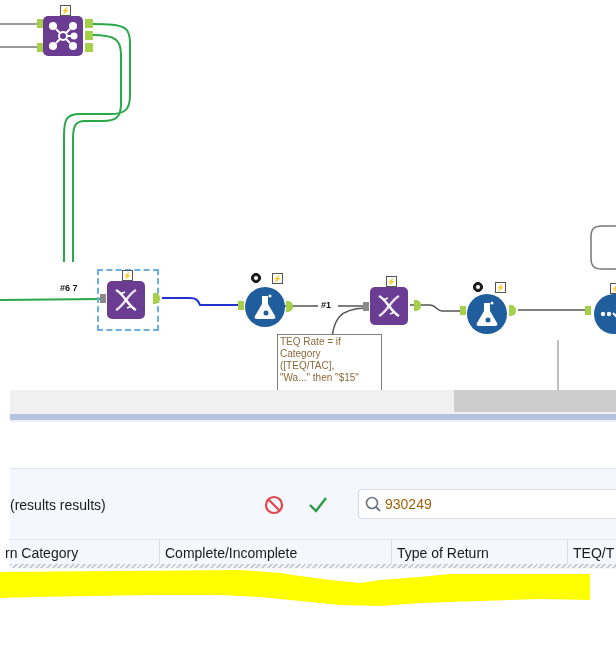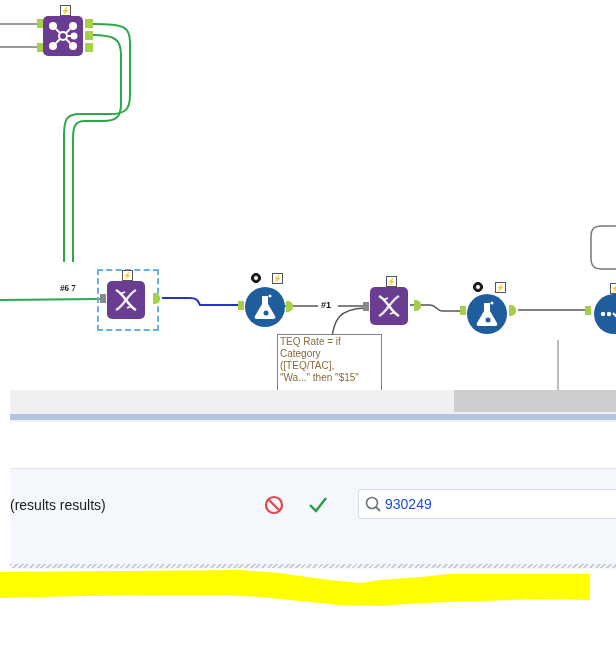--- a/index.html
+++ b/index.html
@@ -19,21 +19,21 @@
   .ann { position:absolute; border:1px solid #7f7f7f; background:#fff; font-size:10px; line-height:12px; color:#8a6a3a; padding:1px 2px; overflow:hidden; box-sizing:border-box; }
   .wire-label { position:absolute; font-size:9px; color:#111; font-weight:bold; }
   .hscroll { position:absolute; left:10px; top:390px; width:606px; height:24px; background:#f0f0f0; }
   .hscroll-thumb { position:absolute; left:444px; top:0; width:162px; height:22px; background:#cdcdcd; }
   .splitter { position:absolute; left:10px; top:414px; width:606px; height:6px; background:#b4c3e0; }
   .splitter-line { position:absolute; left:10px; top:420px; width:606px; height:2px; background:#eef2f8; }
   .results { position:absolute; left:10px; top:468px; width:606px; height:100px; background:#f4f7fb; border-top:1px solid #e2e6ec; }
   .results-title { position:absolute; left:0; top:28px; font-size:14px; color:#1a1a1a; }
   .icon-btn { position:absolute; top:26px; width:20px; height:20px; display:flex; align-items:center; justify-content:center; }
   .search-box { position:absolute; left:348px; top:20px; width:258px; height:30px; background:#fff; border:1px solid #d6dbe3; border-right:none; border-radius:4px 0 0 4px; box-sizing:border-box; }
-  .search-box input { position:absolute; left:26px; top:4px; width:220px; height:20px; border:none; outline:none; font-family:"Liberation Sans", sans-serif; font-size:14px; color:#1d4ed8; background:transparent; padding:0; }
+  .search-box input { position:absolute; left:26px; top:4px; width:220px; height:20px; border:none; outline:none; font-family:"Liberation Sans", sans-serif; font-size:14px; color:#a16207; background:transparent; padding:0; }
   .search-icon { position:absolute; left:6px; top:6px; }
   .header-row { position:absolute; left:0; top:70px; width:606px; height:26px; background:#f4f7fb; border-top:1px solid #e3e8ef; }
   .col { position:absolute; top:0; height:26px; line-height:26px; font-size:14px; color:#1a1a1a; border-right:1px solid #d8dde5; padding-left:5px; box-sizing:border-box; white-space:nowrap; overflow:hidden; }
   .col-hatch { position:absolute; left:10px; top:564px; width:606px; height:4px; background:repeating-linear-gradient(135deg,#c9ced8 0 2px,#f4f7fb 2px 4px); }
   .highlight { position:absolute; left:0; top:570px; }
 </style>
 </head>
 <body>
 
 <div class="canvas">
@@ -80,21 +80,21 @@
       <line x1="23" y1="9" x2="19" y2="13" stroke="#fff" stroke-width="2"></line>
       <line x1="9" y1="23" x2="13" y2="19" stroke="#fff" stroke-width="2"></line>
       <line x1="23" y1="23" x2="19" y2="19" stroke="#fff" stroke-width="2"></line>
       <line x1="20" y1="16" x2="24" y2="16" stroke="#fff" stroke-width="2"></line>
     </svg>
   </div>
   <div class="anchor-in" style="left:85px;top:19px;width:8px;"></div>
   <div class="anchor-in" style="left:85px;top:31px;width:8px;"></div>
   <div class="anchor-in" style="left:85px;top:43px;width:8px;"></div>
 
-  <div class="wire-label" style="left:60px;top:283px;font-family:Liberation Serif, serif;">#6 7</div>
+  <div class="wire-label" style="left:60px;top:283px;">#6 7</div>
 
   <div style="position:absolute;left:97px;top:269px;width:62px;height:62px;border:2px dashed #6aaee6;box-sizing:border-box;"></div>
   <div class="bolt" style="left:122px;top:270px;">⚡</div>
   <div class="anchor-grey" style="left:100px;top:294px;"></div>
   <div class="tool purple-tool" style="left:107px;top:281px;width:38px;height:38px;">
     <svg width="28" height="28" viewBox="0 0 28 28">
       <path d="M4 4 C 12 8, 16 20, 24 24" stroke="#fff" stroke-width="2.5" fill="none"></path>
       <path d="M24 4 C 16 8, 12 20, 4 24" stroke="#fff" stroke-width="2.5" fill="none" opacity="0.85"></path>
       <line x1="8" y1="8" x2="13" y2="6" stroke="#fff" stroke-width="1.5"></line>
       <line x1="15" y1="22" x2="20" y2="20" stroke="#fff" stroke-width="1.5"></line>
@@ -178,18 +178,24 @@
   </div>
 
   <div class="search-box">
     <svg class="search-icon" width="16" height="16" viewBox="0 0 16 16">
       <circle cx="7" cy="7" r="5.5" fill="none" stroke="#6b7280" stroke-width="1.6"></circle>
       <line x1="11" y1="11" x2="15" y2="15" stroke="#6b7280" stroke-width="1.8"></line>
     </svg>
     <input type="text" value="930249" style="">
   </div>
 
+  <div class="header-row">
+    <div class="col" style="left:-10px;width:160px;">rn Category</div>
+    <div class="col" style="left:150px;width:232px;">Complete/Incomplete</div>
+    <div class="col" style="left:382px;width:176px;">Type of Return</div>
+    <div class="col" style="left:558px;width:60px;border-right:none;">TEQ/T</div>
+  </div>
 </div>
 <div class="col-hatch"></div>
 
 <svg class="highlight" width="616" height="40" viewBox="0 0 616 40">
   <path d="M0 2 L120 1 L240 0 L280 3 L300 6 L330 10 L360 13 L380 10 L420 7 L450 4 L590 4 L590 30 L540 29 L480 31 L420 33 L380 36 L340 35 L300 31 L260 27 L220 25 L150 25 L90 26 L35 27 L0 28 Z" fill="#ffff00"></path>
 </svg>
 
 </body></html>

